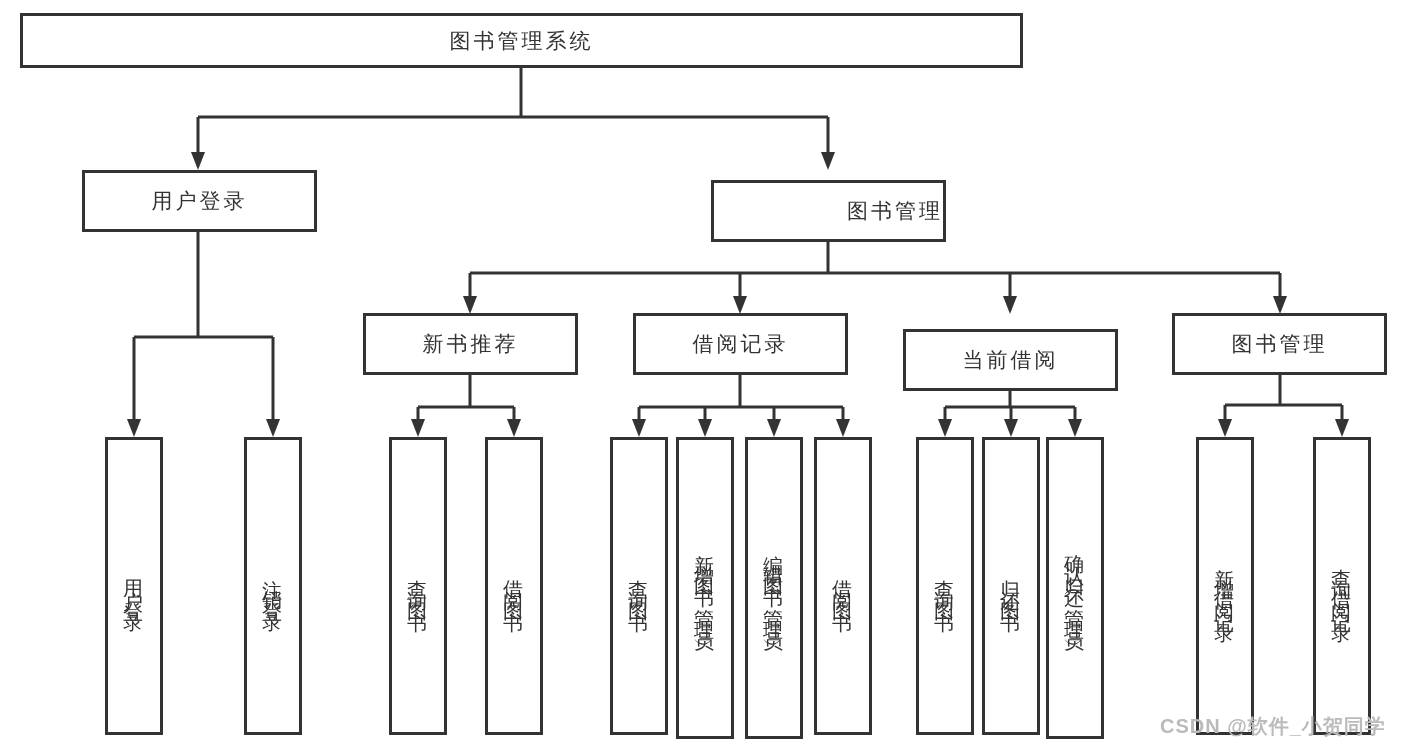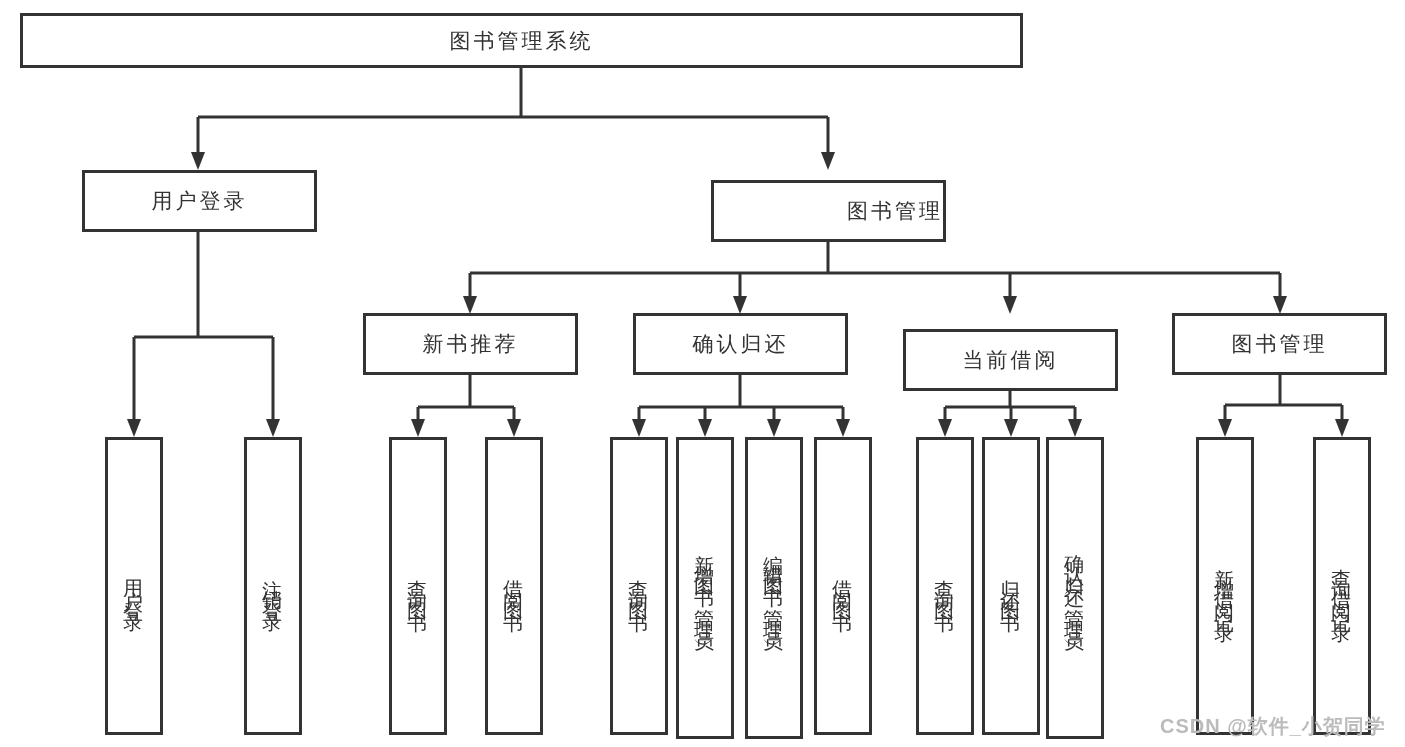--- a/index.html
+++ b/index.html
@@ -131,21 +131,21 @@
     <span class="htext">用户登录</span>
   </div>
   <div class="node" style="left:711px; top:180px; width:235px; height:62px;justify-content:flex-end;">
     <span class="htext">图书管理</span>
   </div>
 
   <div class="node" style="left:363px; top:313px; width:215px; height:62px;">
     <span class="htext">新书推荐</span>
   </div>
   <div class="node" style="left:633px; top:313px; width:215px; height:62px;">
-    <span class="htext">确认归还</span>
+    <span class="htext">借阅记录</span>
   </div>
   <div class="node" style="left:903px; top:313px; width:215px; height:62px;margin-top:16px;">
     <span class="htext">当前借阅</span>
   </div>
   <div class="node" style="left:1172px; top:313px; width:215px; height:62px;">
     <span class="htext">图书管理</span>
   </div>
 
   <div class="node" style="left:105px; top:437px; width:58px; height:298px;">
     <span class="vtext">用户登录</span>

